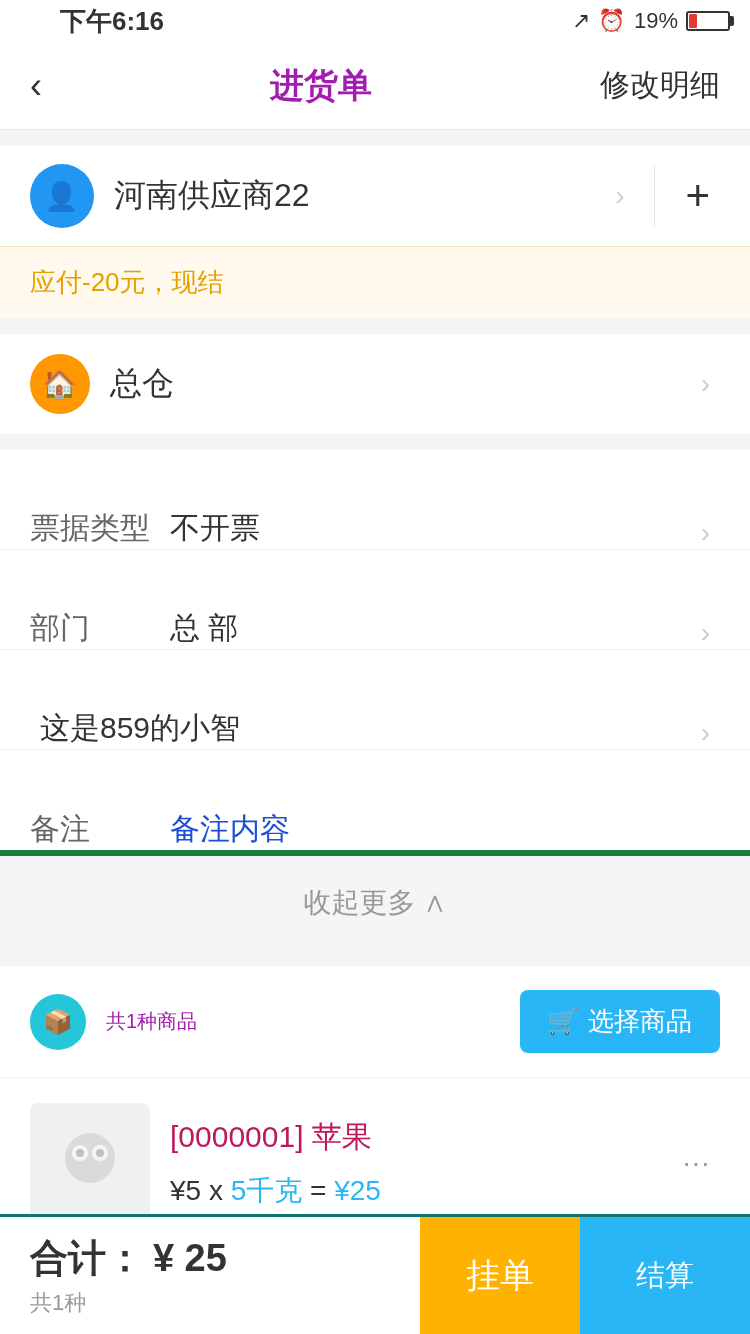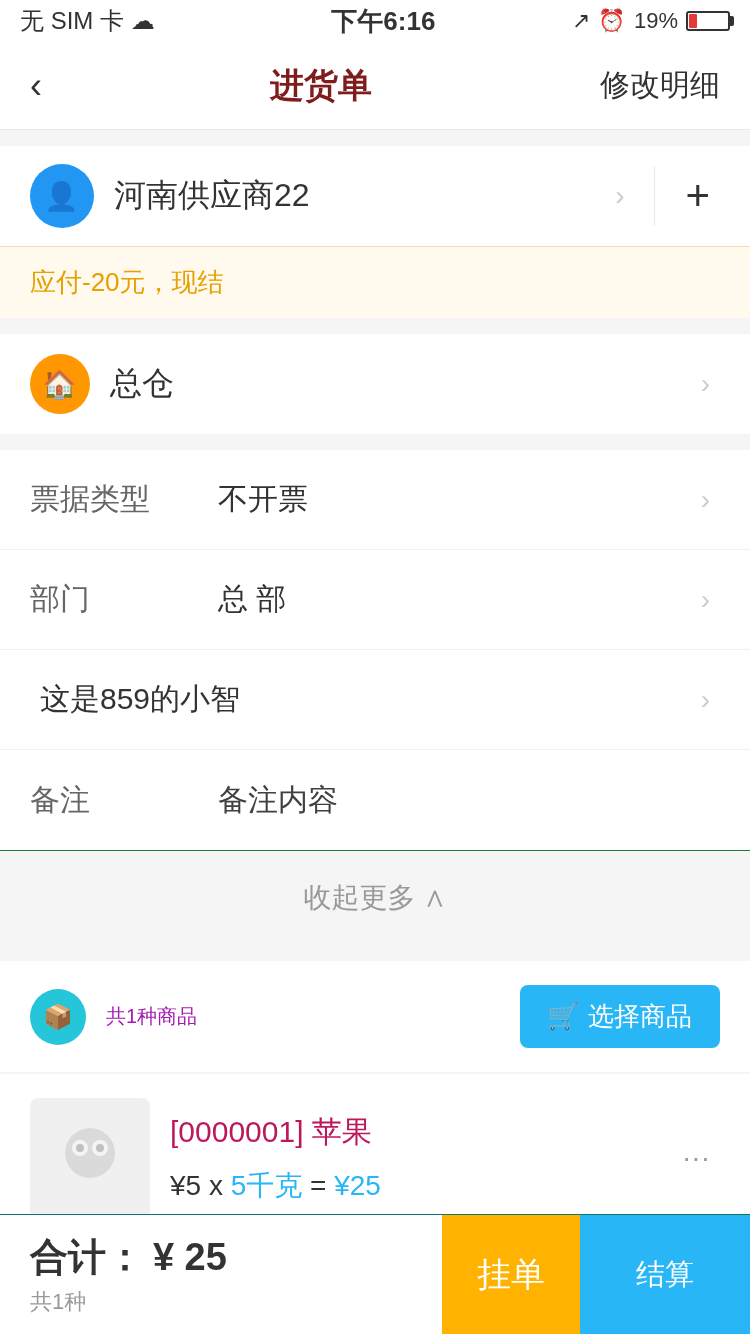--- a/index.html
+++ b/index.html
@@ -64,21 +64,21 @@
       border-bottom: 1px solid #e8e8e8;
     }
     .nav-back {
       font-size: 36px;
       color: #333;
       cursor: pointer;
     }
     .nav-title {
       font-size: 34px;
       font-weight: 600;
-      color: #7f1d1d;
+      color: #a21caf;
     }
     .nav-action {
       font-size: 30px;
       color: #333;
       cursor: pointer;
     }
 
     
     .separator {
       width: 100%;
@@ -167,53 +167,52 @@
       color: #333;
     }
 
     
     .form-section {
       background: #fff;
       margin-top: 16px;
     }
     .form-row {
       display: flex;
-      align-items: center;
+      align-items: flex-end;
       padding: 0 30px;
       height: 100px;
       border-bottom: 1px solid #f0f0f0;
       cursor: pointer;
-      gap: 48px;
     }
     .form-row:last-child { border-bottom: none; }
     .form-label {
       font-size: 30px;
       color: #666;
       width: 130px;
       flex-shrink: 0;
     }
     .form-value {
       flex: 1;
       font-size: 30px;
       color: #333;
       padding-left: 10px;
     }
     .form-value.placeholder {
-      color: #404040;
+      color: #1d4ed8;
     }
 
     
     .collapse-btn {
       background: #f5f5f5;
       text-align: center;
       padding: 28px 0;
       font-size: 28px;
       color: #999;
       cursor: pointer;
-      border-top: 1px solid #15803d;
+      border-top: 6px solid #15803d;
     }
 
     
     .products-header {
       background: #fff;
       margin-top: 16px;
       display: flex;
       align-items: center;
       padding: 24px 30px;
       gap: 20px;
@@ -294,21 +293,21 @@
 
     
     .bottom-spacer { height: 120px; }
     .bottom-bar {
       position: fixed;
       bottom: 0;
       width: 750px;
       height: 120px;
       display: flex;
       background: #fff;
-      border-top: 1px solid #0f766e;
+      border-top: 3px solid #0f766e;
     }
     .bottom-total {
       flex: 1;
       display: flex;
       flex-direction: column;
       justify-content: center;
       padding: 0 30px;
     }
     .total-line {
       font-size: 32px;
@@ -317,43 +316,40 @@
     .total-line span {
       font-size: 38px;
       font-weight: 600;
     }
     .total-sub {
       font-size: 22px;
       color: #999;
       margin-top: 4px;
     }
     .bottom-btn-suspend {
-      width: 138px;
+      width: 160px;
       background: #FFB300;
       color: #fff;
       display: flex; align-items: center; justify-content: center;
       font-size: 34px;
       cursor: pointer;
     }
     .bottom-btn-checkout {
       width: 170px;
       background: #29B6F6;
       color: #fff;
       display: flex; align-items: center; justify-content: center;
       font-size: 29px;
       cursor: pointer;
     }
   </style>
 </head>
 <body>
 
 <div class="status-bar">
-  <div class="status-left">
-    <span>无 SIM 卡 ☁</span>
-  </div>
   <div class="status-center">下午6:16</div>
   <div class="status-right">
     <span>↗</span>
     <span>⏰</span>
     <span>19%</span>
     <div class="battery-icon">
       <div class="battery-fill"></div>
     </div>
   </div>
 </div>

